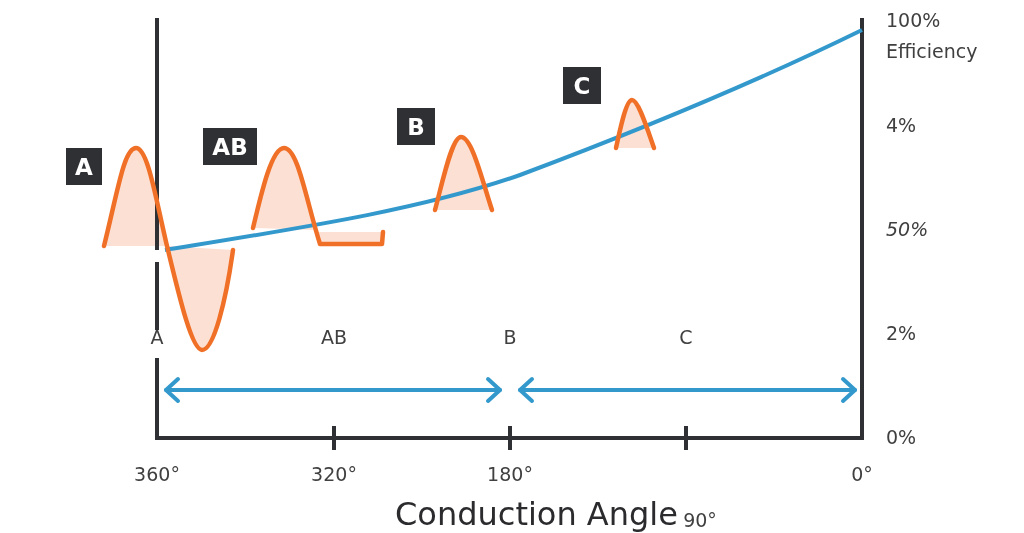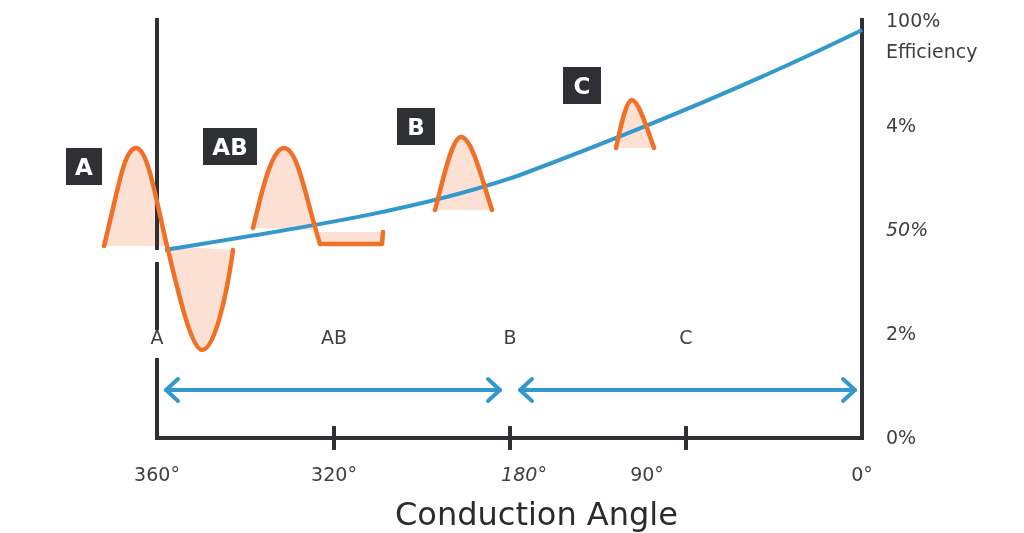--- a/index.html
+++ b/index.html
@@ -70,17 +70,17 @@
 <div class="lbl ylab" style="top:322px;">2%</div>
 <div class="lbl ylab" style="top:426px;">0%</div>
 
 <div class="lbl cls" style="left:157px;">A</div>
 <div class="lbl cls" style="left:334px;">AB</div>
 <div class="lbl cls" style="left:510px;">B</div>
 <div class="lbl cls" style="left:686px;">C</div>
 
 <div class="lbl xtick" style="left:157px;">360°</div>
 <div class="lbl xtick" style="left:334px;">320°</div>
-<div class="lbl xtick" style="left:524px;font-style:italic;">180°</div>
-<div class="lbl xtick" style="left:647px;">90°</div>
+<div class="lbl xtick" style="left:510px;">180°</div>
+<div class="lbl xtick" style="left:700px;margin-top:46px;">90°</div>
 <div class="lbl xtick" style="left:862px;">0°</div>
 
 <div class="title">Conduction Angle</div>
 
 </body></html>

